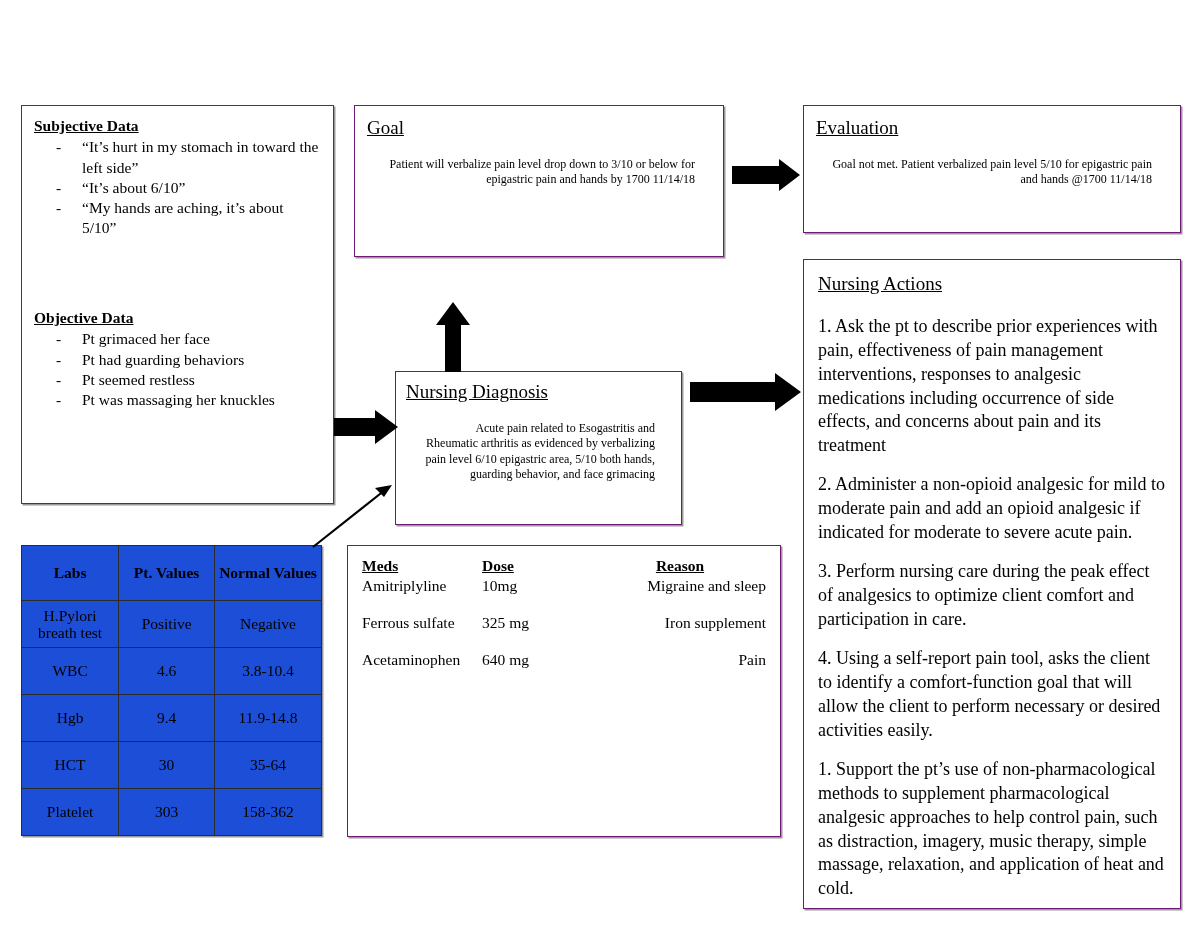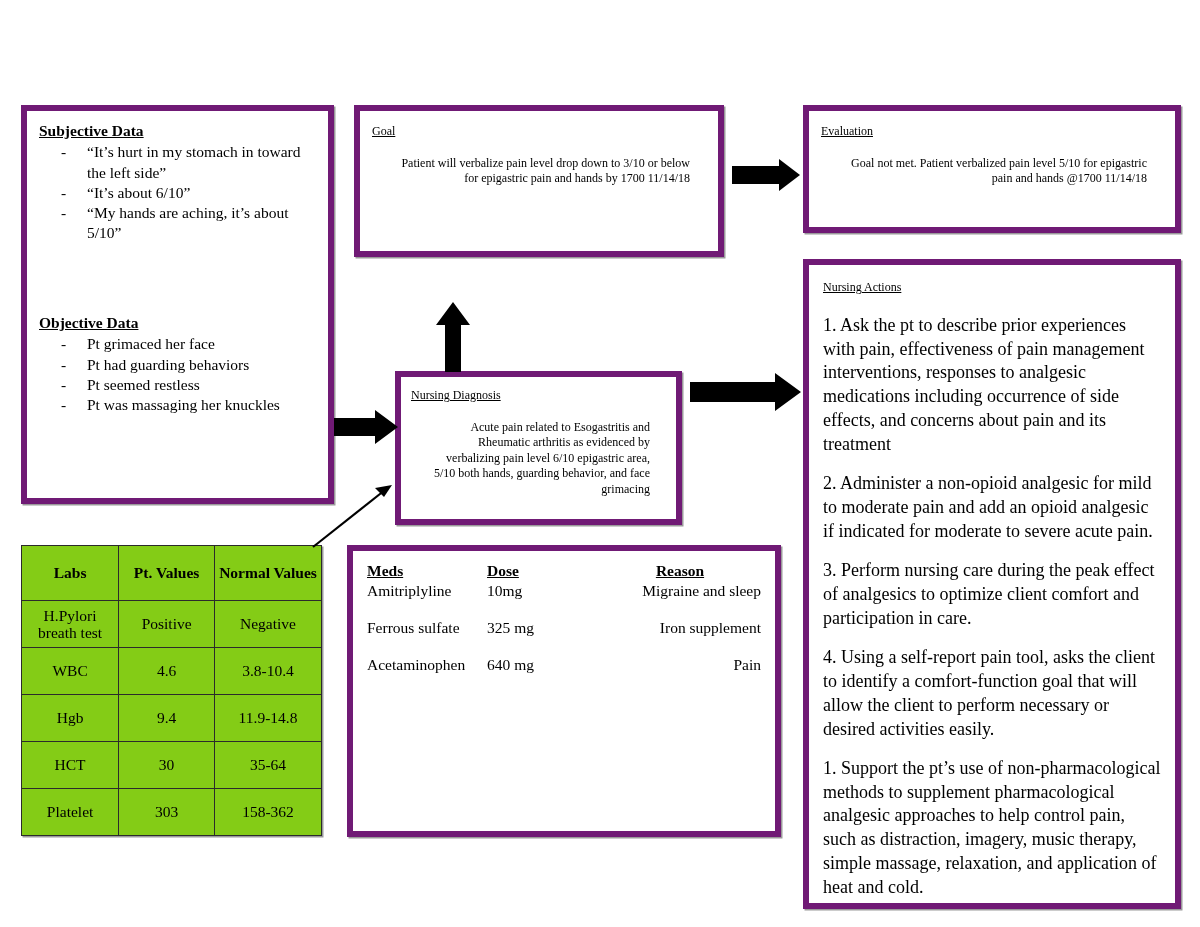--- a/index.html
+++ b/index.html
@@ -18,40 +18,40 @@
   }
   .canvas {
     position: absolute;
     left: 0; top: 0;
     width: 1200px;
     height: 927px;
   }
   .box {
     position: absolute;
     box-sizing: border-box;
-    border: 6px solid #701a75;
+    border: 1px solid #701a75;
     background: #ffffff;
     box-shadow: 1.5px 1.5px 0 0 #9a9a9a;
     overflow: hidden;
   }
   .box-inner {
     padding: 10px 12px 8px 12px;
   }
   .hd {
     font-weight: bold;
     text-decoration: underline;
     font-size: 15.5px;
     line-height: 1.25;
     display: inline-block;
     margin-bottom: 1px;
   }
   .hd-plain {
     font-weight: normal;
     text-decoration: underline;
-    font-size: 12px;
+    font-size: 19px;
     line-height: 1.3;
     display: inline-block;
   }
   .para {
     font-size: 12px;
     line-height: 1.30;
     margin: 16px;
     text-align: right;
   }
   .para-block {
@@ -89,21 +89,21 @@
 
   #objective-data-group { margin-top: 70px; }
 
   
   #labs-table {
     position: absolute;
     left: 21px;
     top: 545px;
     width: 301px;
     border-collapse: collapse;
-    background: #84cc16;
+    background: #1d4ed8;
     box-shadow: 1.5px 1.5px 0 0 #9a9a9a;
   }
   #labs-table td, #labs-table th {
     border: 1px solid #2b2b2b;
     text-align: center;
     vertical-align: middle;
     font-size: 15.5px;
     line-height: 1.22;
     padding: 4px 3px;
     height: 38px;

